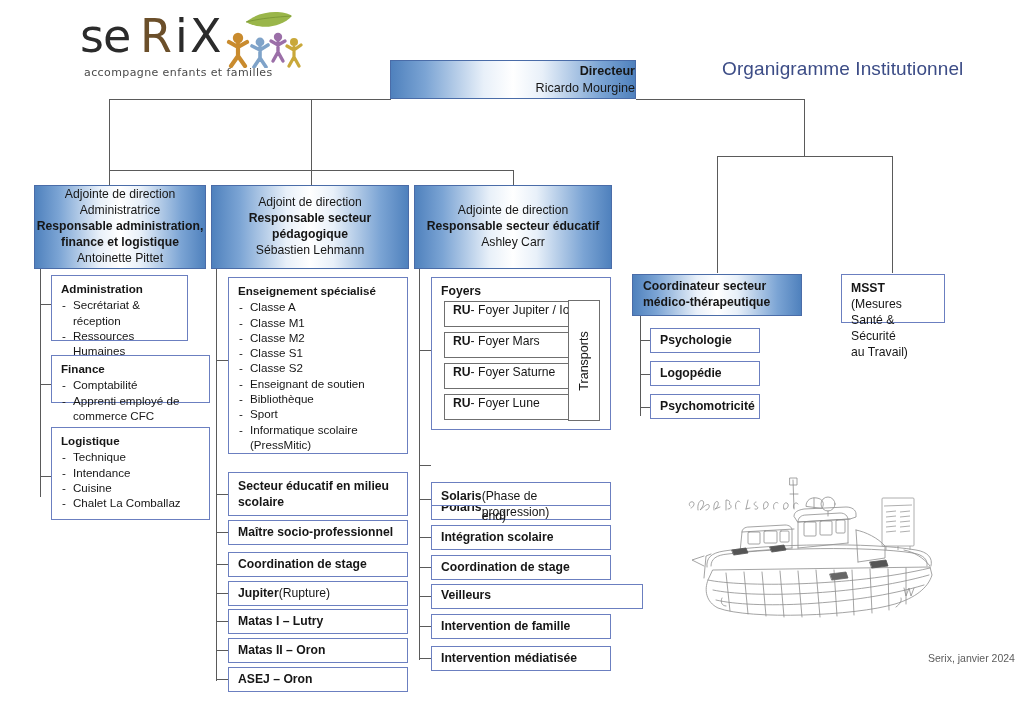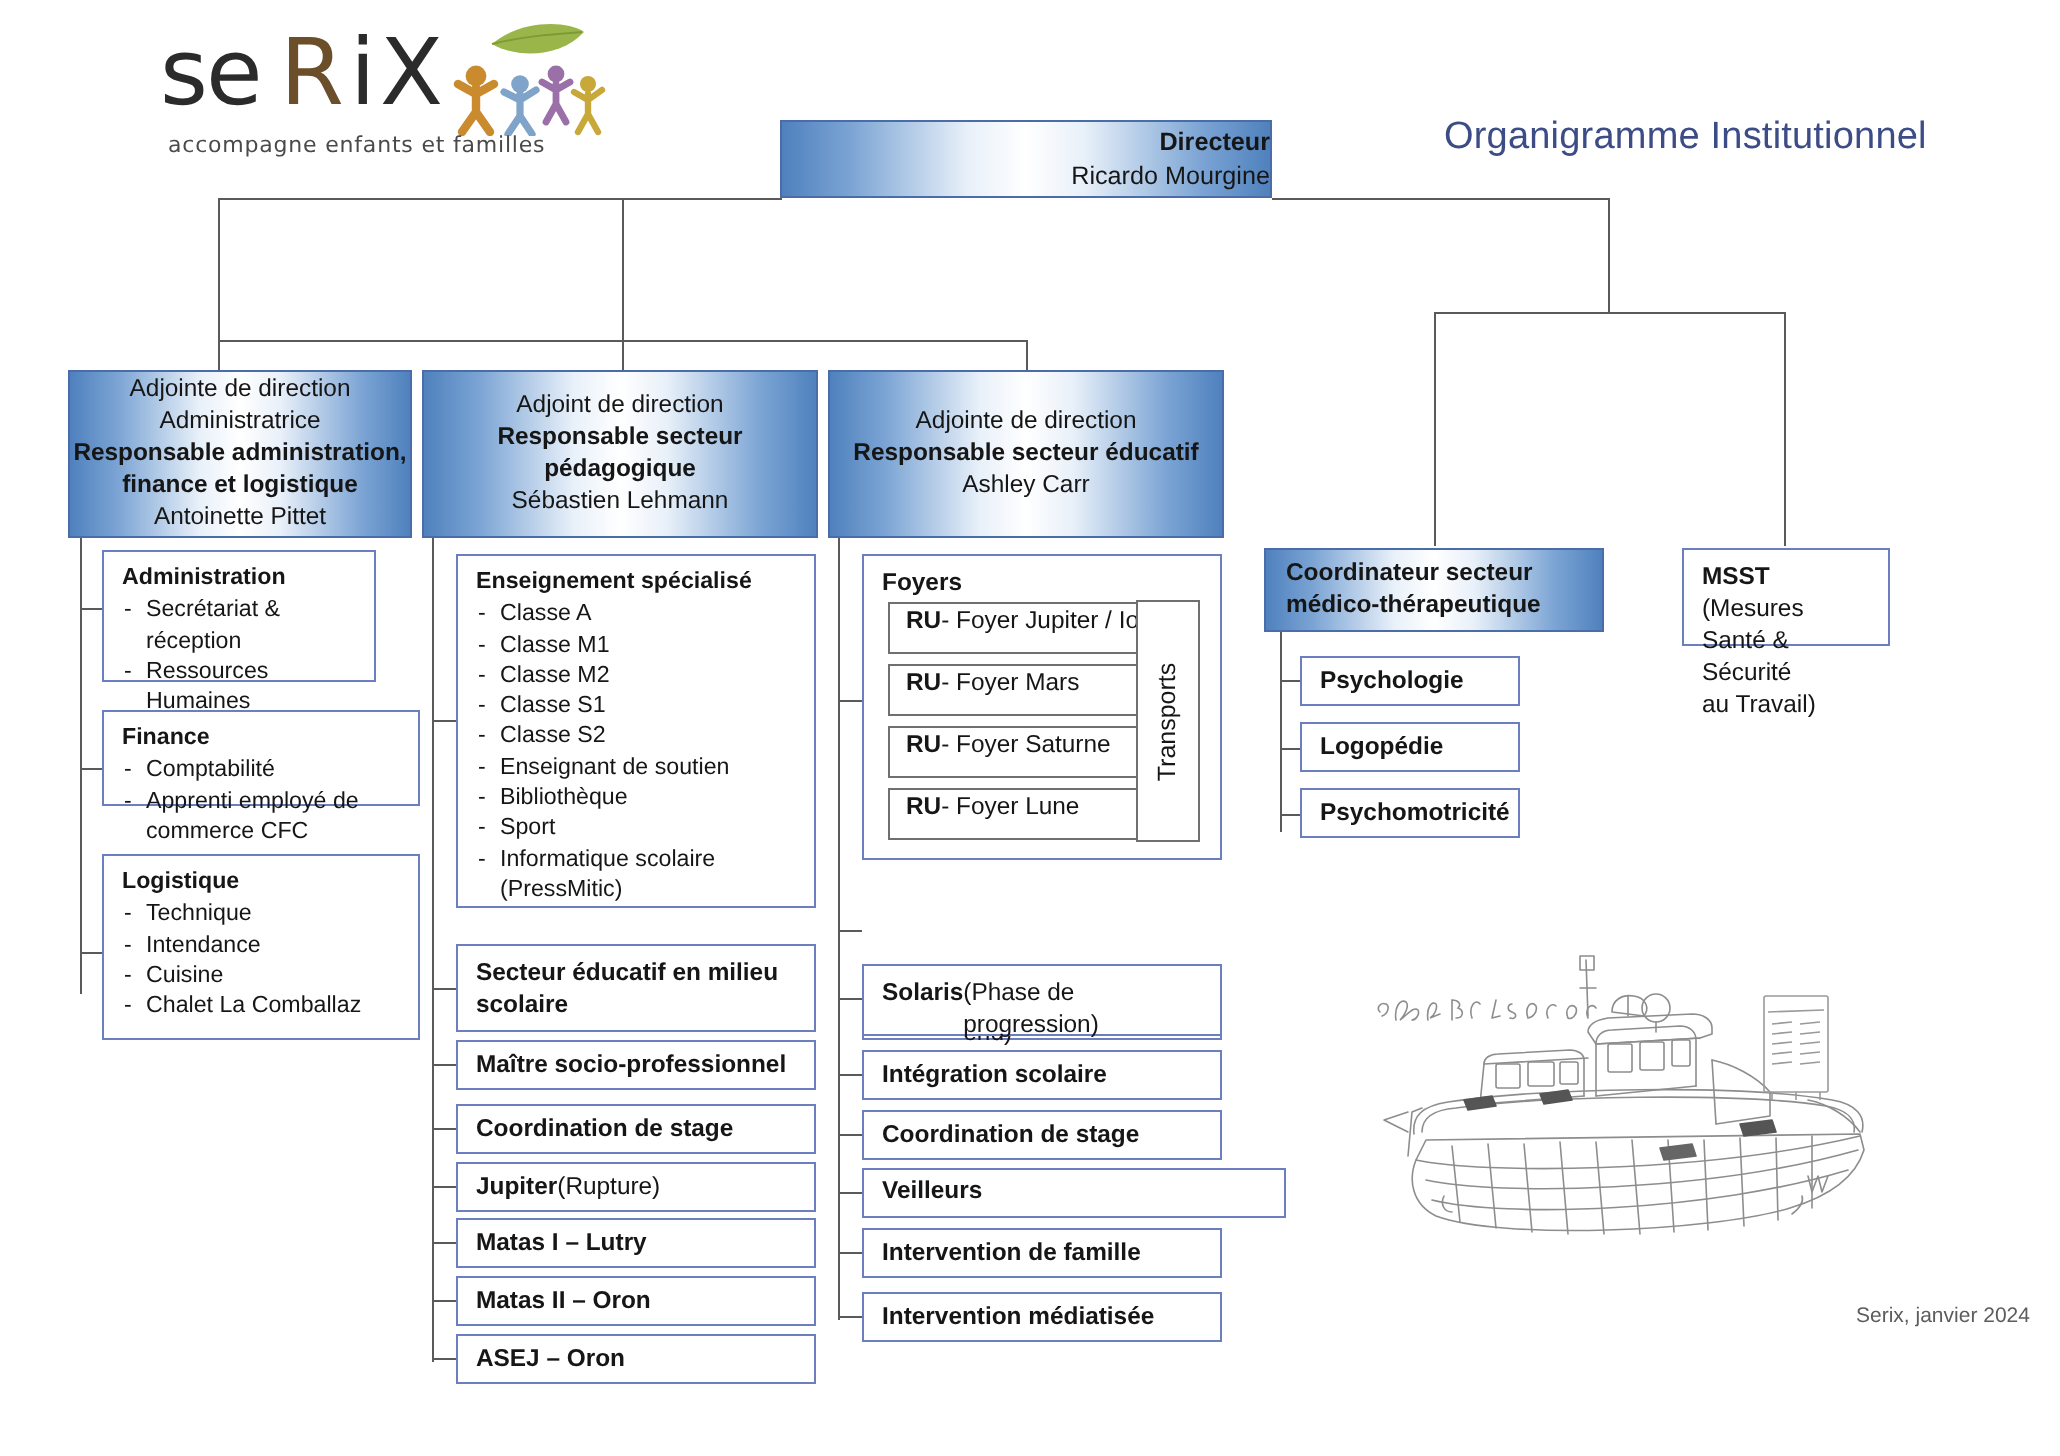--- a/index.html
+++ b/index.html
@@ -282,21 +282,21 @@
   </div>
 
   <div id="transports-box" class="abs" style="left:568px;top:300px;width:32px;height:121px;">
     <span class="rot">Transports</span>
   </div>
 
   <div class="wbox abs fs12" style="left:431px;top:453px;width:180px;height:25px;display:flex;align-items:center;margin-top:42px;">
     <span class="b">Polaris</span>
       <span> (permanence week-end)</span>
   </div>
-  <div class="wbox abs fs12" style="left:431px;top:482px;width:180px;height:36px;display:flex;align-items:flex-start;">
+  <div class="wbox abs fs12" style="left:431px;top:482px;width:180px;height:24px;display:flex;align-items:flex-start;">
     <span class="b">Solaris</span>
       <span> (Phase de progression)</span>
   </div>
   <div class="wbox abs fs12" style="left:431px;top:525px;width:180px;height:25px;display:flex;align-items:center;">
     <span class="b">Intégration scolaire</span>
   </div>
   <div class="wbox abs fs12" style="left:431px;top:555px;width:180px;height:25px;display:flex;align-items:center;">
     <span class="b">Coordination de stage</span>
   </div>
   <div class="wbox abs fs12" style="left:431px;top:584px;width:212px;height:25px;display:flex;align-items:flex-end;">

